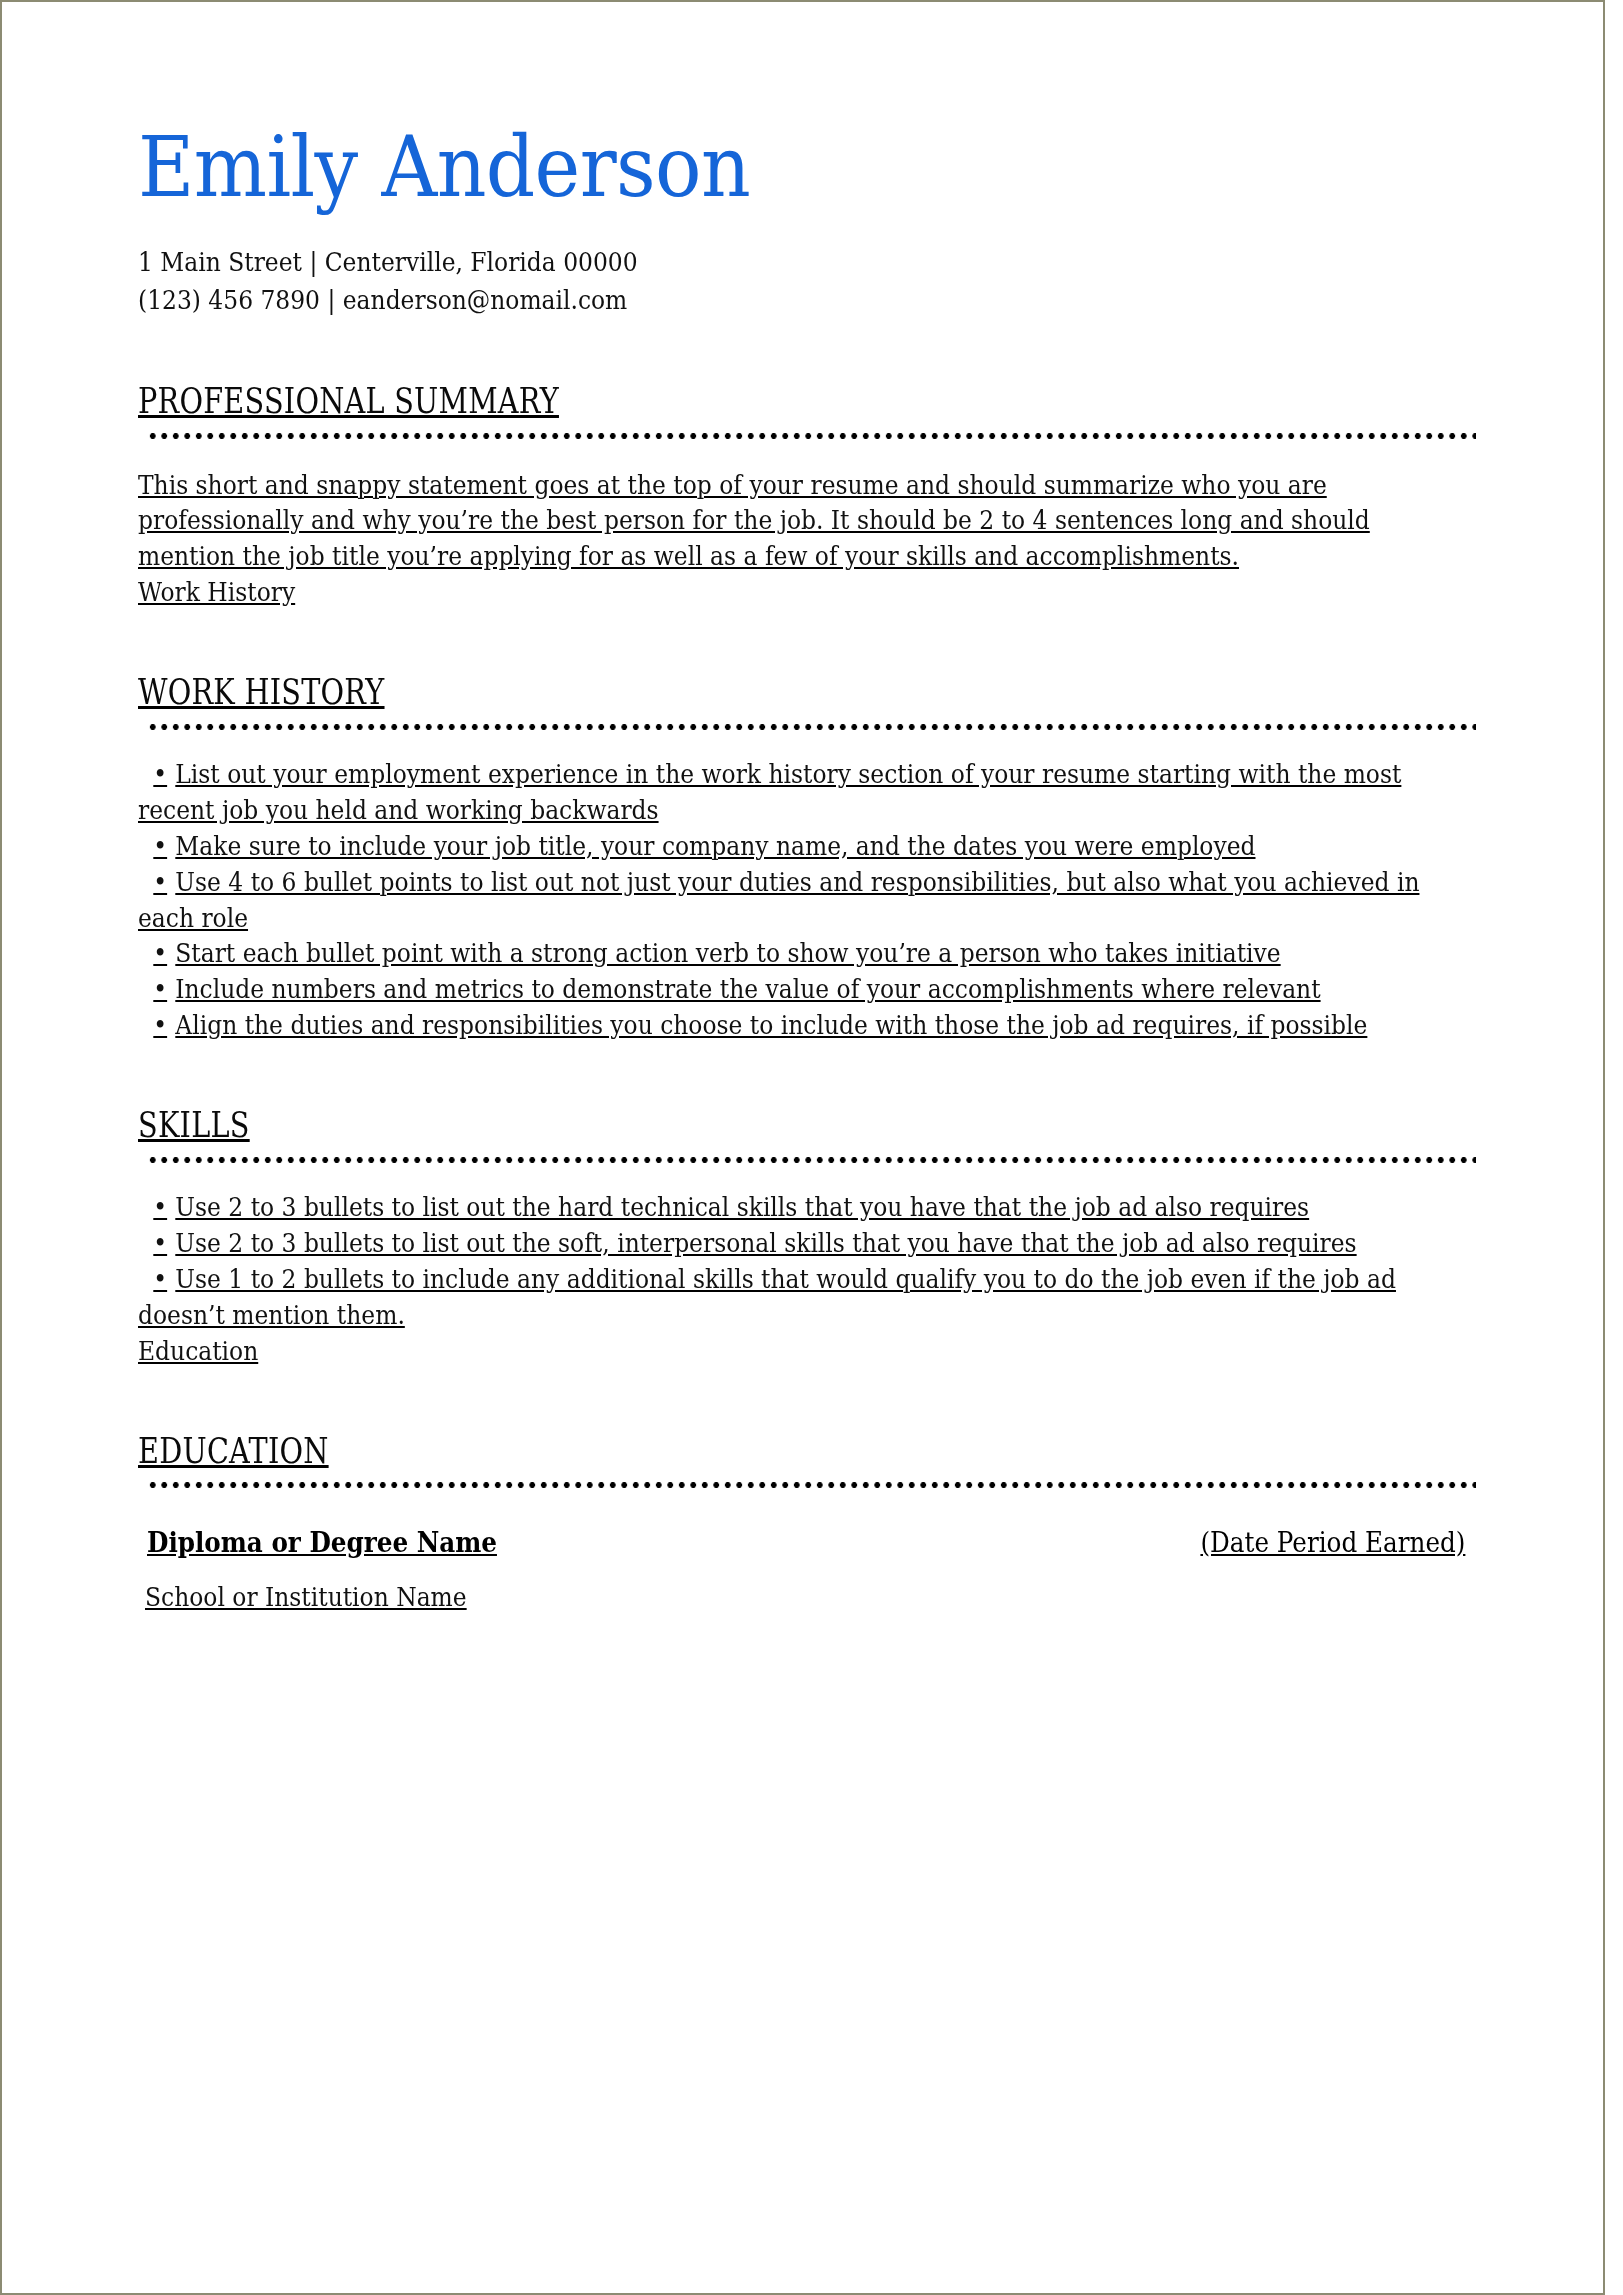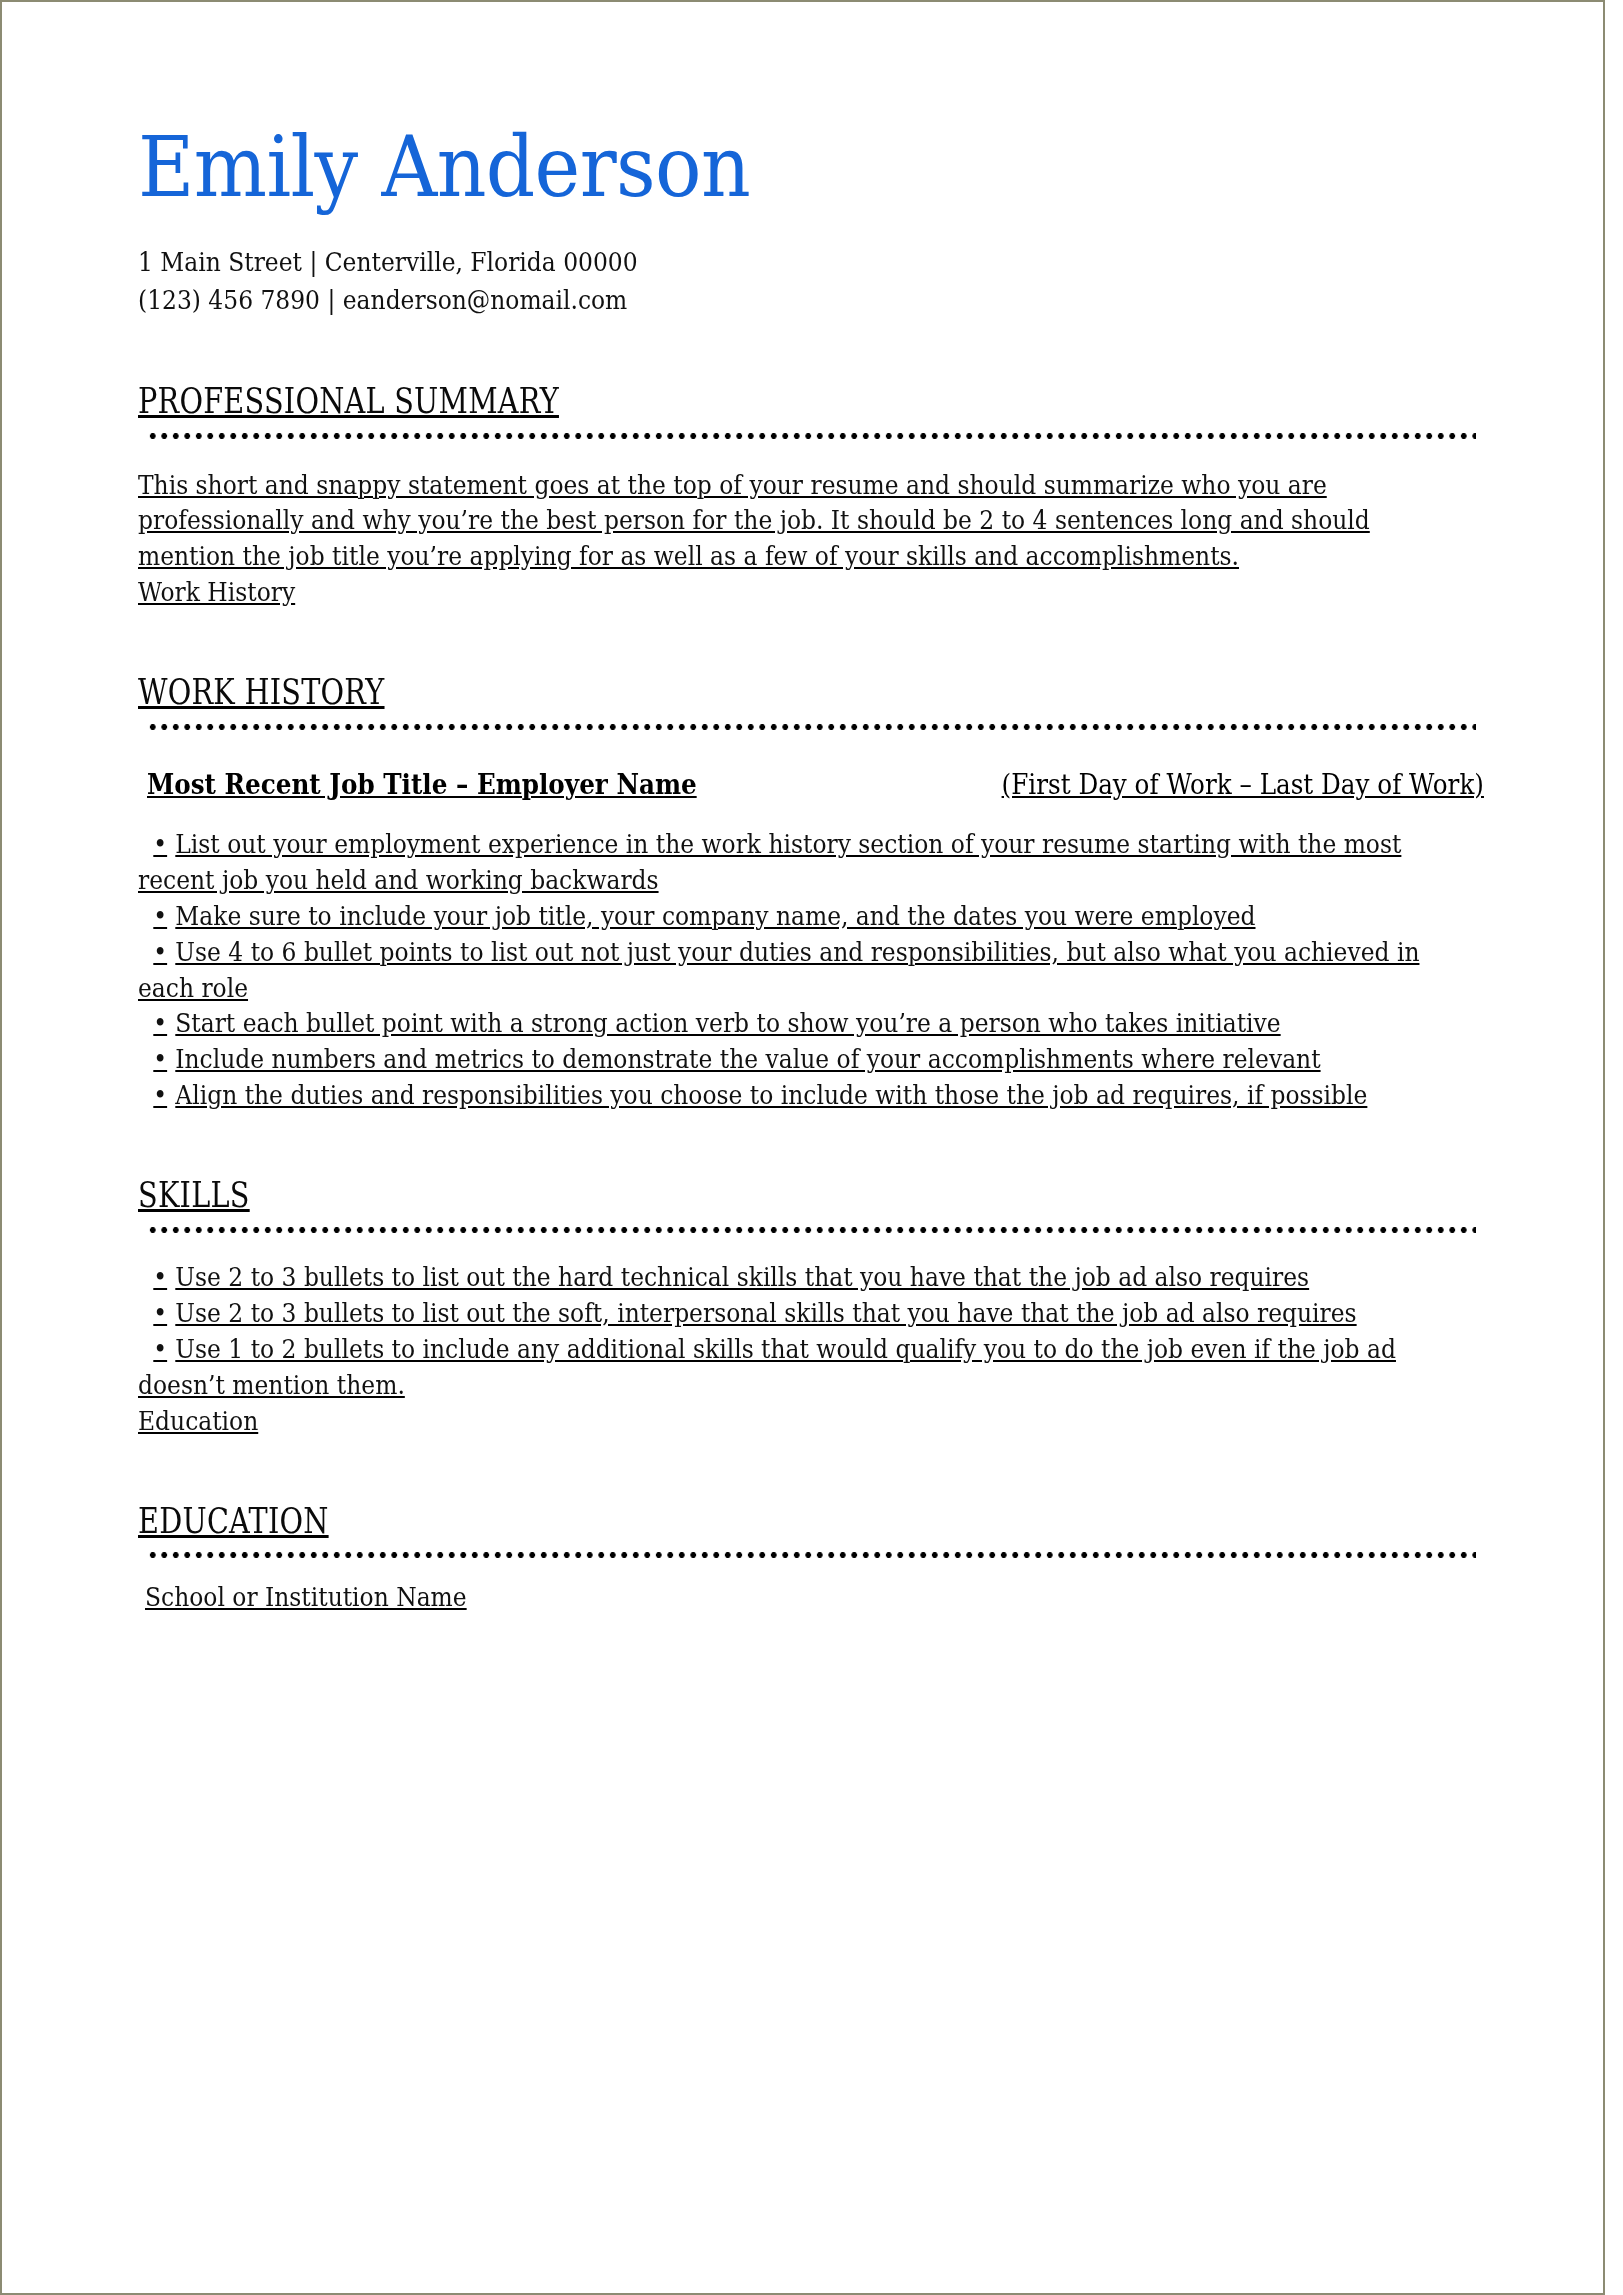--- a/index.html
+++ b/index.html
@@ -172,24 +172,20 @@
         <span class="tail">Work History</span>
       </div>
     </div>
 
     <div class="gap-lg"></div>
 
     <div class="section">
       <div class="sec-title">WORK HISTORY</div>
       <div class="rule"></div>
 
-      <div class="entry-row">
-        <div class="entry-left">Most Recent Job Title – Employer Name</div>
-        <div class="entry-right">(First Day of Work – Last Day of Work)</div>
-      </div>
 
       <div class="bullets">
         <p class="bi"><span class="dot">•</span><span>List out your employment experience in the work history section of your resume starting with the most recent job you held and working backwards</span></p>
         <p class="bi"><span class="dot">•</span><span>Make sure to include your job title, your company name, and the dates you were employed</span></p>
         <p class="bi"><span class="dot">•</span><span>Use 4 to 6 bullet points to list out not just your duties and responsibilities, but also what you achieved in each role</span></p>
         <p class="bi"><span class="dot">•</span><span>Start each bullet point with a strong action verb to show you’re a person who takes initiative</span></p>
         <p class="bi"><span class="dot">•</span><span>Include numbers and metrics to demonstrate the value of your accomplishments where relevant</span></p>
         <p class="bi"><span class="dot">•</span><span>Align the duties and responsibilities you choose to include with those the job ad requires, if possible</span></p>
       </div>
     </div>
@@ -208,19 +204,23 @@
 
       <div class="stray">Education</div>
     </div>
 
     <div class="gap-lg"></div>
 
     <div class="section">
       <div class="sec-title">EDUCATION</div>
       <div class="rule"></div>
 
+      <div class="entry-row">
+        <div class="entry-left">Diploma or Degree Name</div>
+        <div class="entry-right edu-date">(Date Period Earned)</div>
+      </div>
 
       <div class="subline">School or Institution Name</div>
     </div>
 
   </div>
 </div>
 
 
 </body></html>

